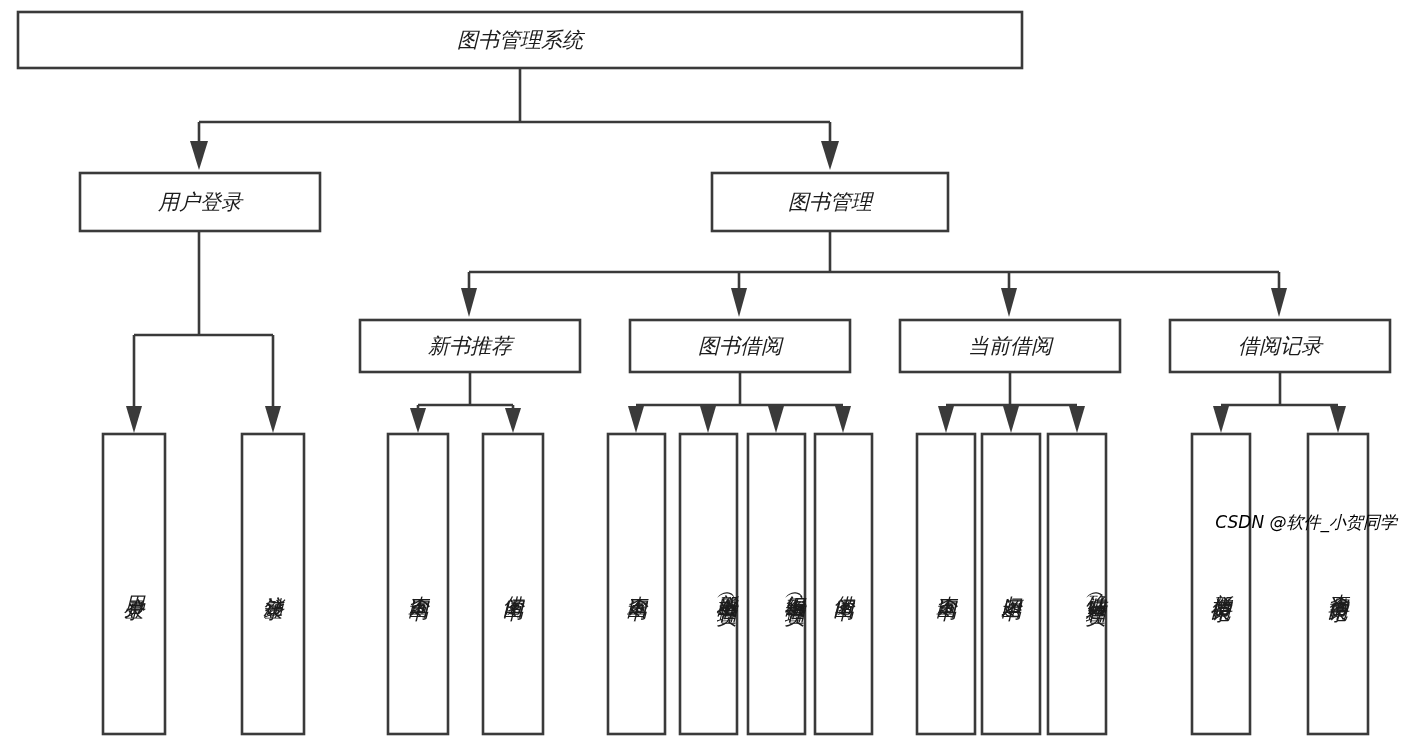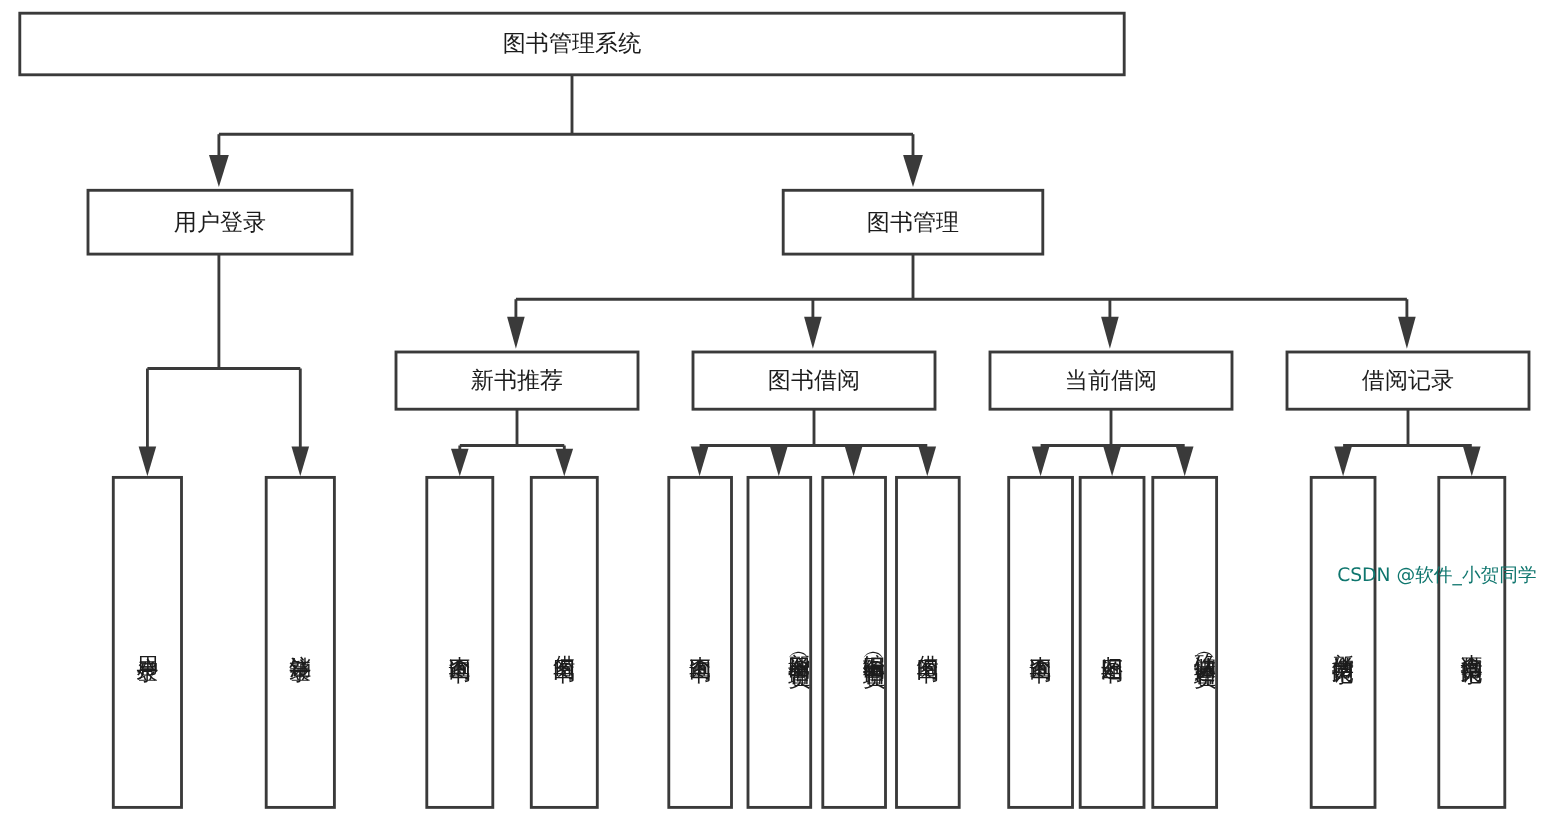--- a/index.html
+++ b/index.html
@@ -11,20 +11,21 @@
     width: 1405px;
     height: 747px;
     font-family: "DejaVu Sans", "Liberation Sans", sans-serif;
     overflow: hidden;
   }
   #diagram-root {
     position: relative;
     width: 1405px;
     height: 540px;
     background: #ffffff;
+    font-style: italic;
   }
   svg#tree-svg {
     position: absolute;
     left: 0;
     top: 0;
     width: 1405px;
     height: 747px;
     display: block;
   }
   .node-box {
@@ -61,21 +62,21 @@
     text-align: center;
     white-space: nowrap;
     pointer-events: none;
   }
   .watermark {
     position: absolute;
     right: 8px;
     bottom: 6px;
     font-family: "DejaVu Sans", "Liberation Sans", sans-serif;
     font-size: 17px;
-    color: #0f766e;
+    color: #000000;
     white-space: nowrap;
   }
 </style>
 </head>
 <body>
 
 <div id="diagram-root">
 
   <svg id="tree-svg" viewBox="0 0 1405 747">
 

